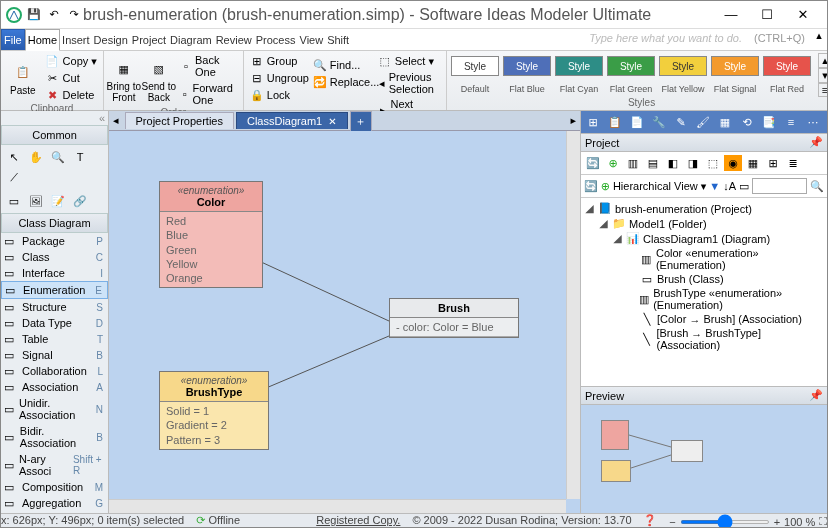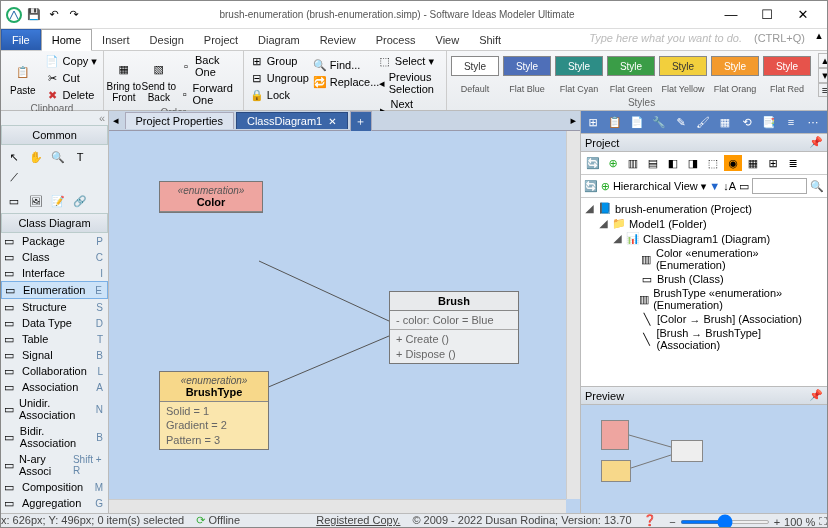--- a/index.html
+++ b/index.html
@@ -1,24 +1,24 @@
 <!DOCTYPE html>
 <html><head>
 <meta charset="utf-8">
 <style>
 *{box-sizing:border-box;margin:0;padding:0;font-family:"Segoe UI",Arial,sans-serif;font-size:11px;user-select:none}
 body{width:828px;height:528px;background:#fff;overflow:hidden;position:relative;border:1px solid #888}
 .titlebar{height:28px;display:flex;align-items:center;padding:0 4px;border-bottom:1px solid #ddd}
 .tb-icons{display:flex;gap:2px;align-items:center}
 .tb-icons span{width:18px;height:18px;display:inline-flex;align-items:center;justify-content:center}
-.tb-title{flex:1;text-align:center;color:#555;font-size:10px}
+.tb-title{flex:1;color:#555;font-size:16px}
 .win-ctrl{display:flex;gap:12px;padding:0 8px}
 .win-ctrl span{width:24px;height:20px;display:inline-flex;align-items:center;justify-content:center;font-size:13px}
 .menubar{height:22px;display:flex;align-items:stretch;border-bottom:1px solid #ccc}
-.menubar .mtab{padding:3px 10px;color:#333;display:flex;align-items:center}
+.menubar .mtab{padding:3px 2px;color:#333;display:flex;align-items:center}
 .menubar .mtab.sel{background:#fff;border:1px solid #aaa;border-bottom:1px solid #fff;color:#000;margin-bottom:-1px}
 .menubar .mtab.file{background:linear-gradient(#3b78d6,#2a5db0);color:#fff;border:1px solid #2a5db0}
 .menubar .srch{margin-left:auto;color:#bbb;padding:3px 6px;font-style:italic}
 .menubar .hk{color:#999;padding:3px 6px}
 .ribbon{height:60px;background:linear-gradient(#f6f7f9,#e9ecef);border-bottom:1px solid #bbb;display:flex}
 .rgrp{display:flex;flex-direction:column;border-right:1px solid #ccc;padding:2px 4px}
 .rgrp .body{flex:1;display:flex;align-items:center;gap:3px}
 .rgrp .lbl{text-align:center;color:#666;font-size:10px;height:14px}
 .rbtn{display:flex;flex-direction:column;align-items:center;justify-content:center;padding:2px 4px;border:1px solid transparent;border-radius:2px;min-width:32px}
 .rbtn .ic{width:24px;height:24px;display:flex;align-items:center;justify-content:center}
@@ -222,21 +222,21 @@
             <div class="sbtn" style="background: rgb(242, 207, 61); color: rgb(51, 51, 51);">Style</div>
             <div class="sbtn" style="background: rgb(243, 154, 45); color: rgb(255, 255, 255);">Style</div>
             <div class="sbtn" style="background: rgb(230, 83, 75); color: rgb(255, 255, 255);">Style</div>
           </div>
           <div class="strow">
             <div class="slabel">Default</div>
             <div class="slabel">Flat Blue</div>
             <div class="slabel">Flat Cyan</div>
             <div class="slabel">Flat Green</div>
             <div class="slabel">Flat Yellow</div>
-            <div class="slabel">Flat Orang</div>
+            <div class="slabel">Flat Signal</div>
             <div class="slabel">Flat Red</div>
           </div>
         </div>
       <div style="display:flex;flex-direction:column;gap:0;margin-left:4px">
         <span style="border:1px solid #bbb;width:14px;text-align:center">▴</span>
         <span style="border:1px solid #bbb;width:14px;text-align:center">▾</span>
         <span style="border:1px solid #bbb;width:14px;text-align:center">≡</span>
       </div>
     </div>
     <div class="lbl">Styles</div>
@@ -358,32 +358,35 @@
       <svg class="edges" width="470" height="380">
         <line x1="150" y1="130" x2="280" y2="190" stroke="#555"></line>
         <line x1="150" y1="260" x2="280" y2="205" stroke="#555"></line>
       </svg>
 
       <div class="node" style="left:50px;top:50px;width:104px;background:#eea5a0">
         <div class="nhdr" style="background:#eea5a0">
             <div class="st">«enumeration»</div>
             <div class="nm">Color</div>
           </div>
-      </div>
-
-      <div class="node" style="left:280px;top:160px;width:130px;background:#fff">
+        <div class="nsec" style="background:#f3bcb8;border-bottom:none" id="color-items">
+            <div>Red</div>
+            <div>Blue</div>
+            <div>Green</div>
+            <div>Yellow</div>
+            <div>Orange</div>
+          </div>
+      </div>
+
+      <div class="node" style="left:280px;top:167px;width:130px;background:#fff">
         <div class="nhdr" style="background:#e8eaec">
             <div class="nm">Brush</div>
           </div>
         <div class="nsec" style="background:#eceef0" id="brush-attrs">
             <div>- color: Color = Blue</div>
-          </div>
-        <div class="nsec" style="background:#eceef0;border-bottom:none" id="brush-ops">
-            <div>+ Create ()</div>
-            <div>+ Dispose ()</div>
           </div>
       </div>
 
       <div class="node" style="left:50px;top:240px;width:110px;background:#f7d88a">
         <div class="nhdr" style="background:#f7d88a">
             <div class="st">«enumeration»</div>
             <div class="nm">BrushType</div>
           </div>
         <div class="nsec" style="background:#fae6ad;border-bottom:none" id="bt-items">
             <div>Solid = 1</div>

